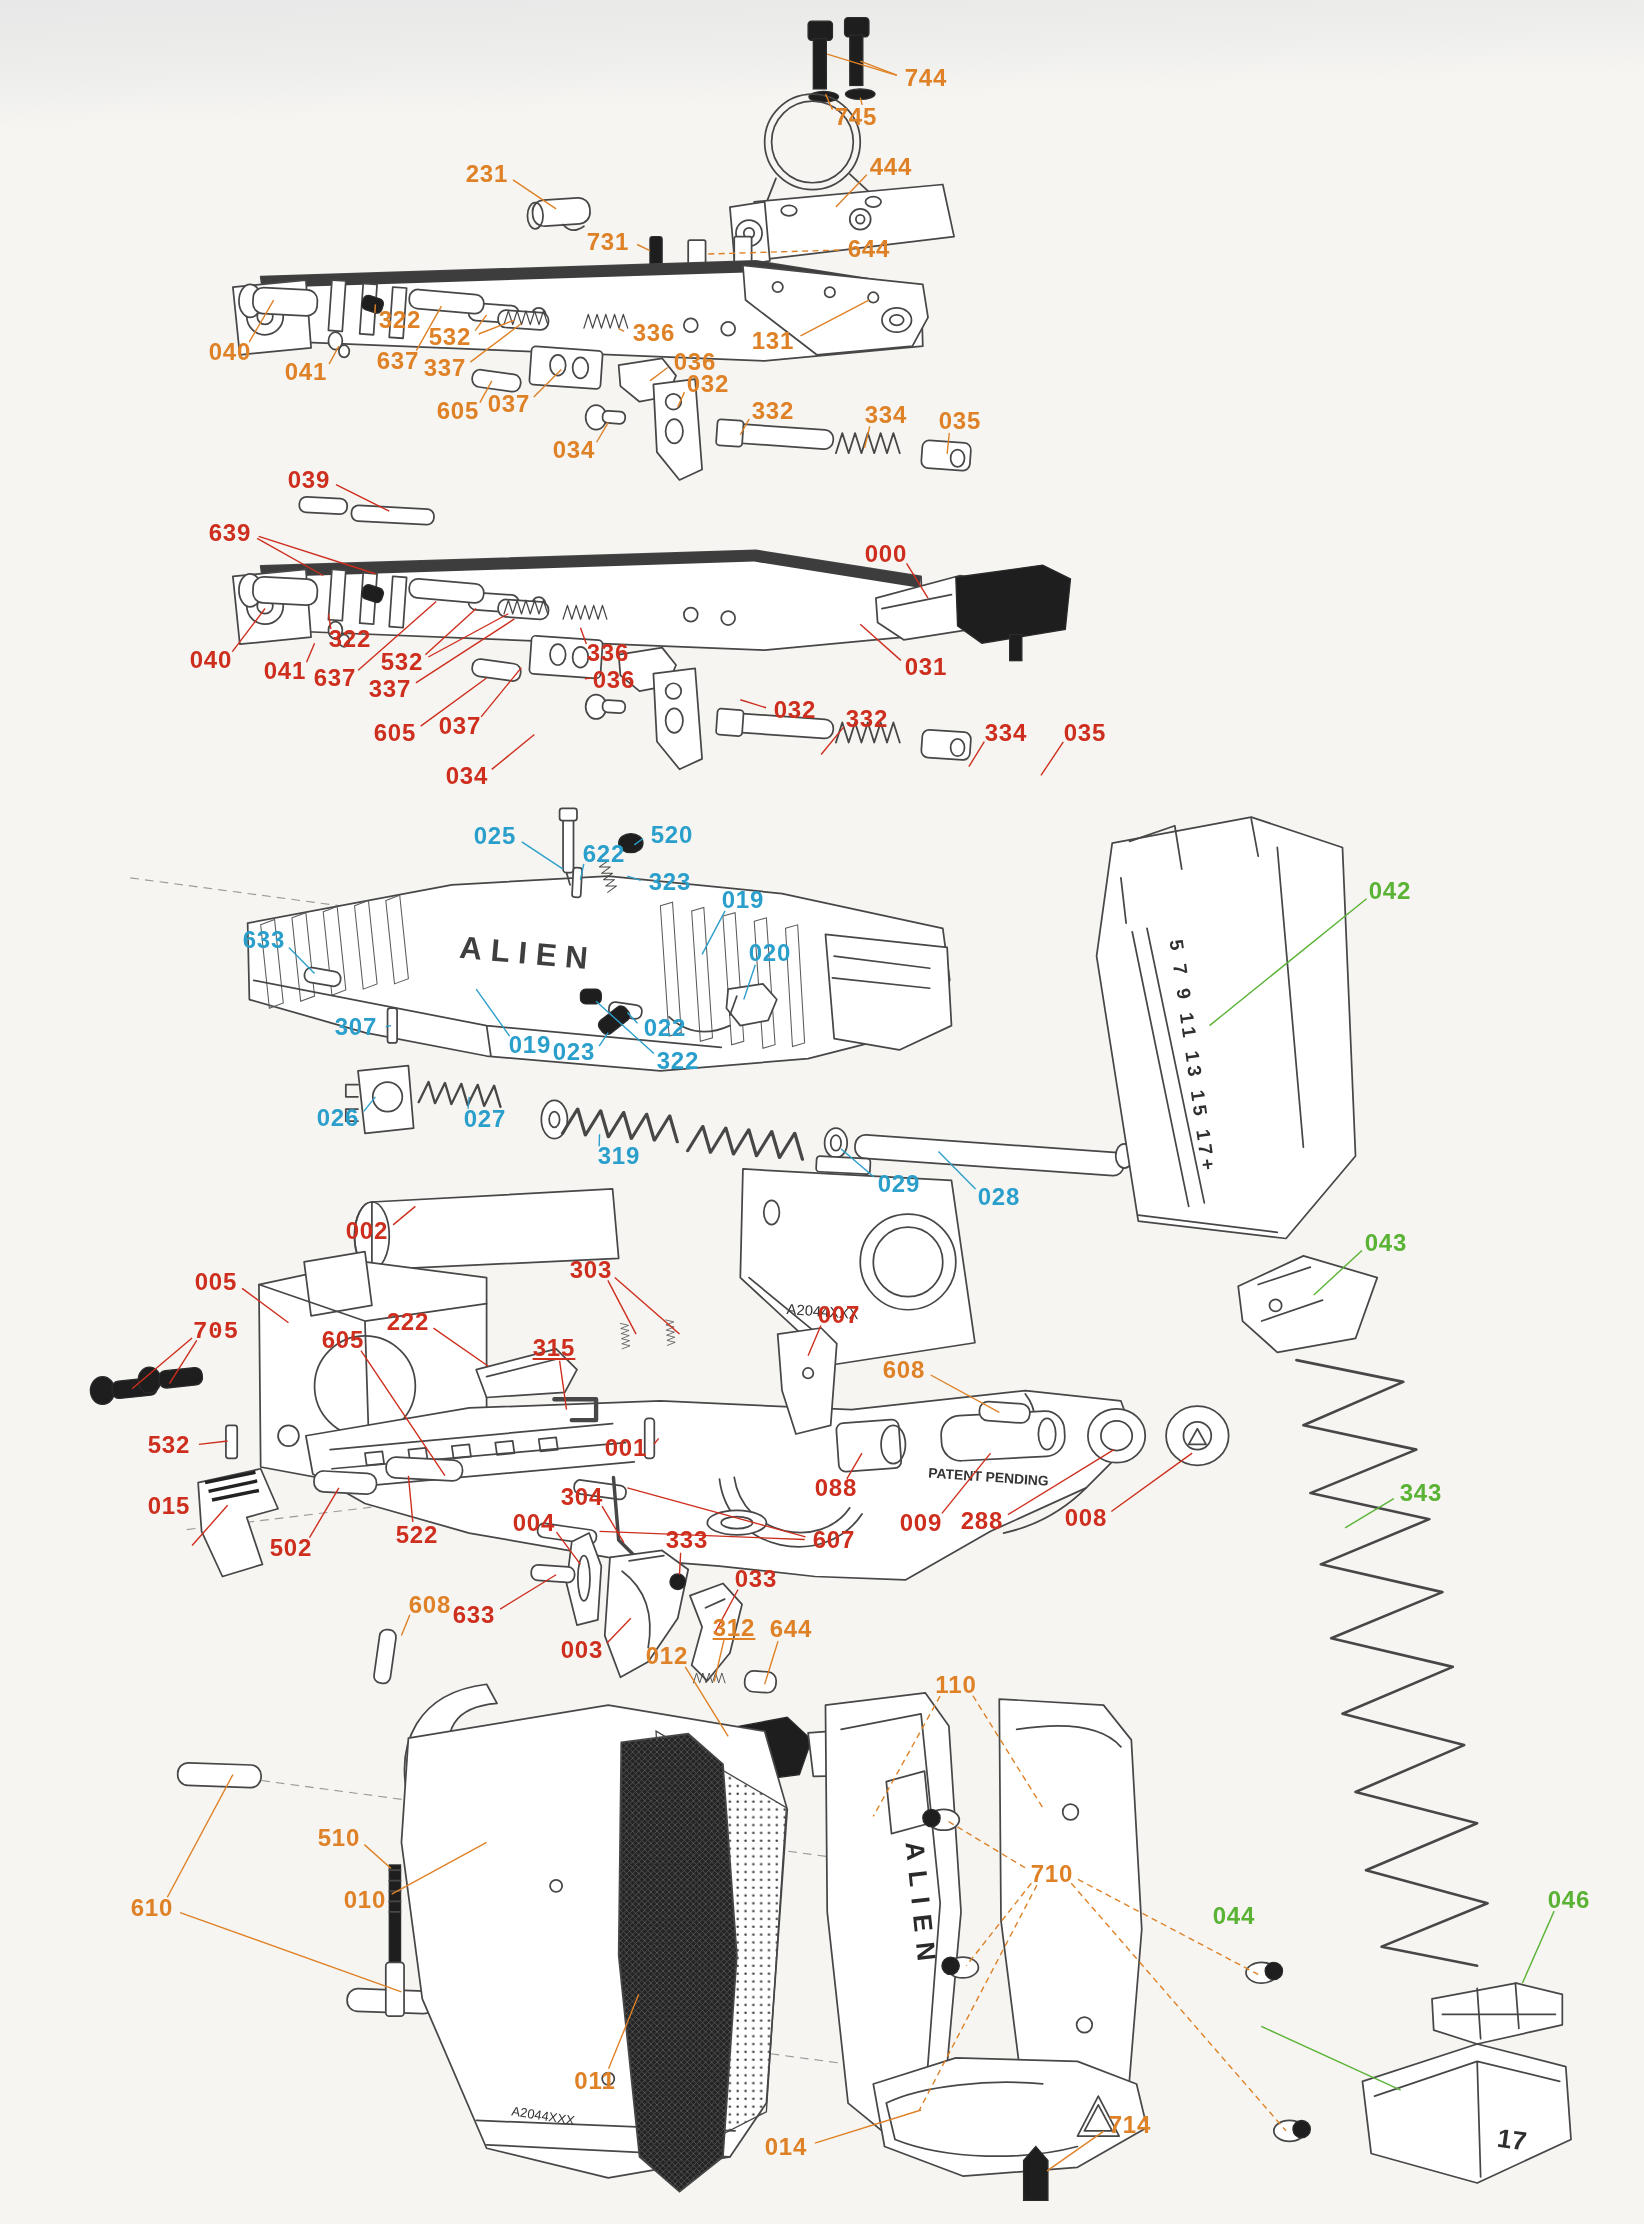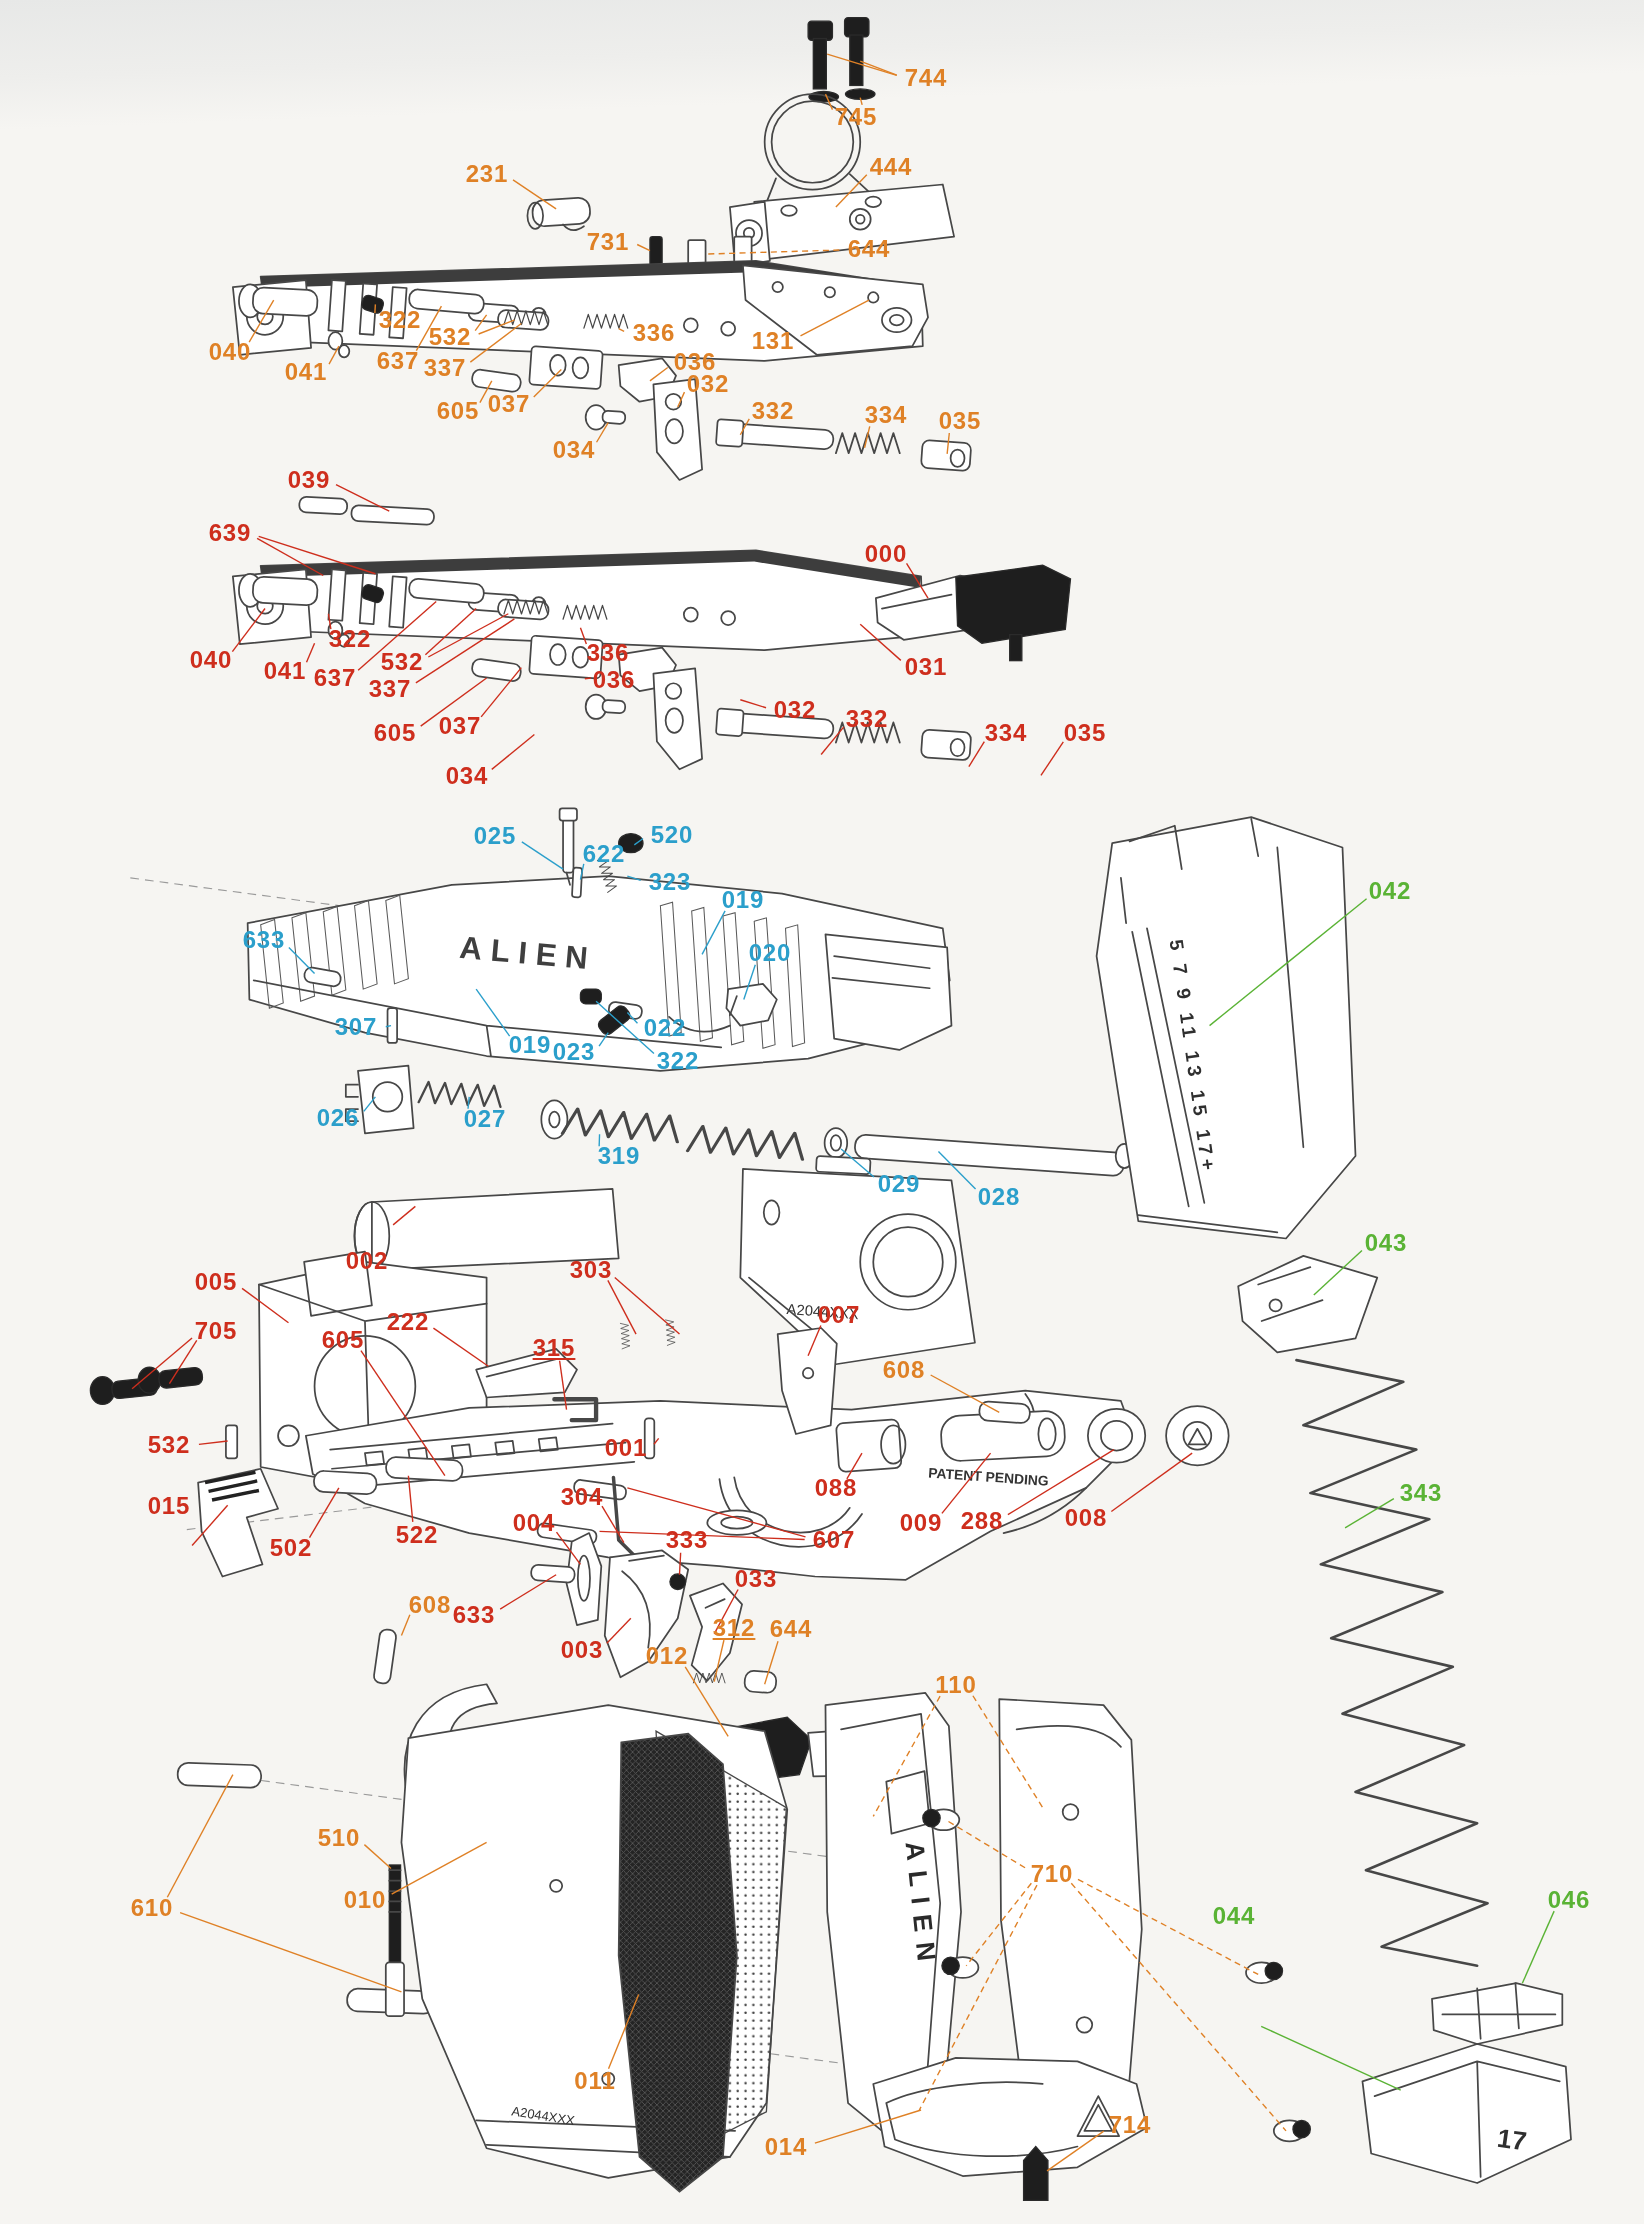--- a/index.html
+++ b/index.html
@@ -515,23 +515,23 @@
       <div class="plabel" style="left: 338px; top: 1118px; color: rgb(43, 159, 203);">026</div>
       <div class="plabel" style="left: 485px; top: 1119px; color: rgb(43, 159, 203);">027</div>
       <div class="plabel" style="left: 619px; top: 1156px; color: rgb(43, 159, 203);">319</div>
       <div class="plabel" style="left: 899px; top: 1184px; color: rgb(43, 159, 203);">029</div>
       <div class="plabel" style="left: 999px; top: 1197px; color: rgb(43, 159, 203);">028</div>
       <div class="plabel" style="left: 1390px; top: 891px; color: rgb(90, 179, 53);">042</div>
       <div class="plabel" style="left: 1386px; top: 1243px; color: rgb(90, 179, 53);">043</div>
       <div class="plabel" style="left: 1421px; top: 1493px; color: rgb(90, 179, 53);">343</div>
       <div class="plabel" style="left: 1569px; top: 1900px; color: rgb(90, 179, 53);">046</div>
       <div class="plabel" style="left: 1234px; top: 1916px; color: rgb(90, 179, 53);">044</div>
-      <div class="plabel" style="left: 367px; top: 1231px; color: rgb(206, 46, 29); margin-top: 30px;">002</div>
+      <div class="plabel" style="left: 367px; top: 1231px; color: rgb(206, 46, 29);">002</div>
       <div class="plabel" style="left: 216px; top: 1282px; color: rgb(206, 46, 29);">005</div>
-      <div class="plabel" style="left: 216px; top: 1331px; color: rgb(206, 46, 29);">705</div>
+      <div class="plabel" style="left: 216px; top: 1331px; color: rgb(206, 46, 29); font-family: Liberation Mono, monospace;">705</div>
       <div class="plabel" style="left: 591px; top: 1270px; color: rgb(206, 46, 29);">303</div>
       <div class="plabel" style="left: 408px; top: 1322px; color: rgb(206, 46, 29);">222</div>
       <div class="plabel" style="left: 343px; top: 1340px; color: rgb(206, 46, 29);">605</div>
       <div class="plabel" style="left: 554px; top: 1348px; color: rgb(206, 46, 29); text-decoration: underline;">315</div>
       <div class="plabel" style="left: 839px; top: 1315px; color: rgb(206, 46, 29);">007</div>
       <div class="plabel" style="left: 169px; top: 1445px; color: rgb(206, 46, 29);">532</div>
       <div class="plabel" style="left: 626px; top: 1448px; color: rgb(206, 46, 29);">001</div>
       <div class="plabel" style="left: 826px; top: 1488px; color: rgb(206, 46, 29); margin-left: 10px;">088</div>
       <div class="plabel" style="left: 921px; top: 1523px; color: rgb(206, 46, 29);">009</div>
       <div class="plabel" style="left: 982px; top: 1521px; color: rgb(206, 46, 29);">288</div>

